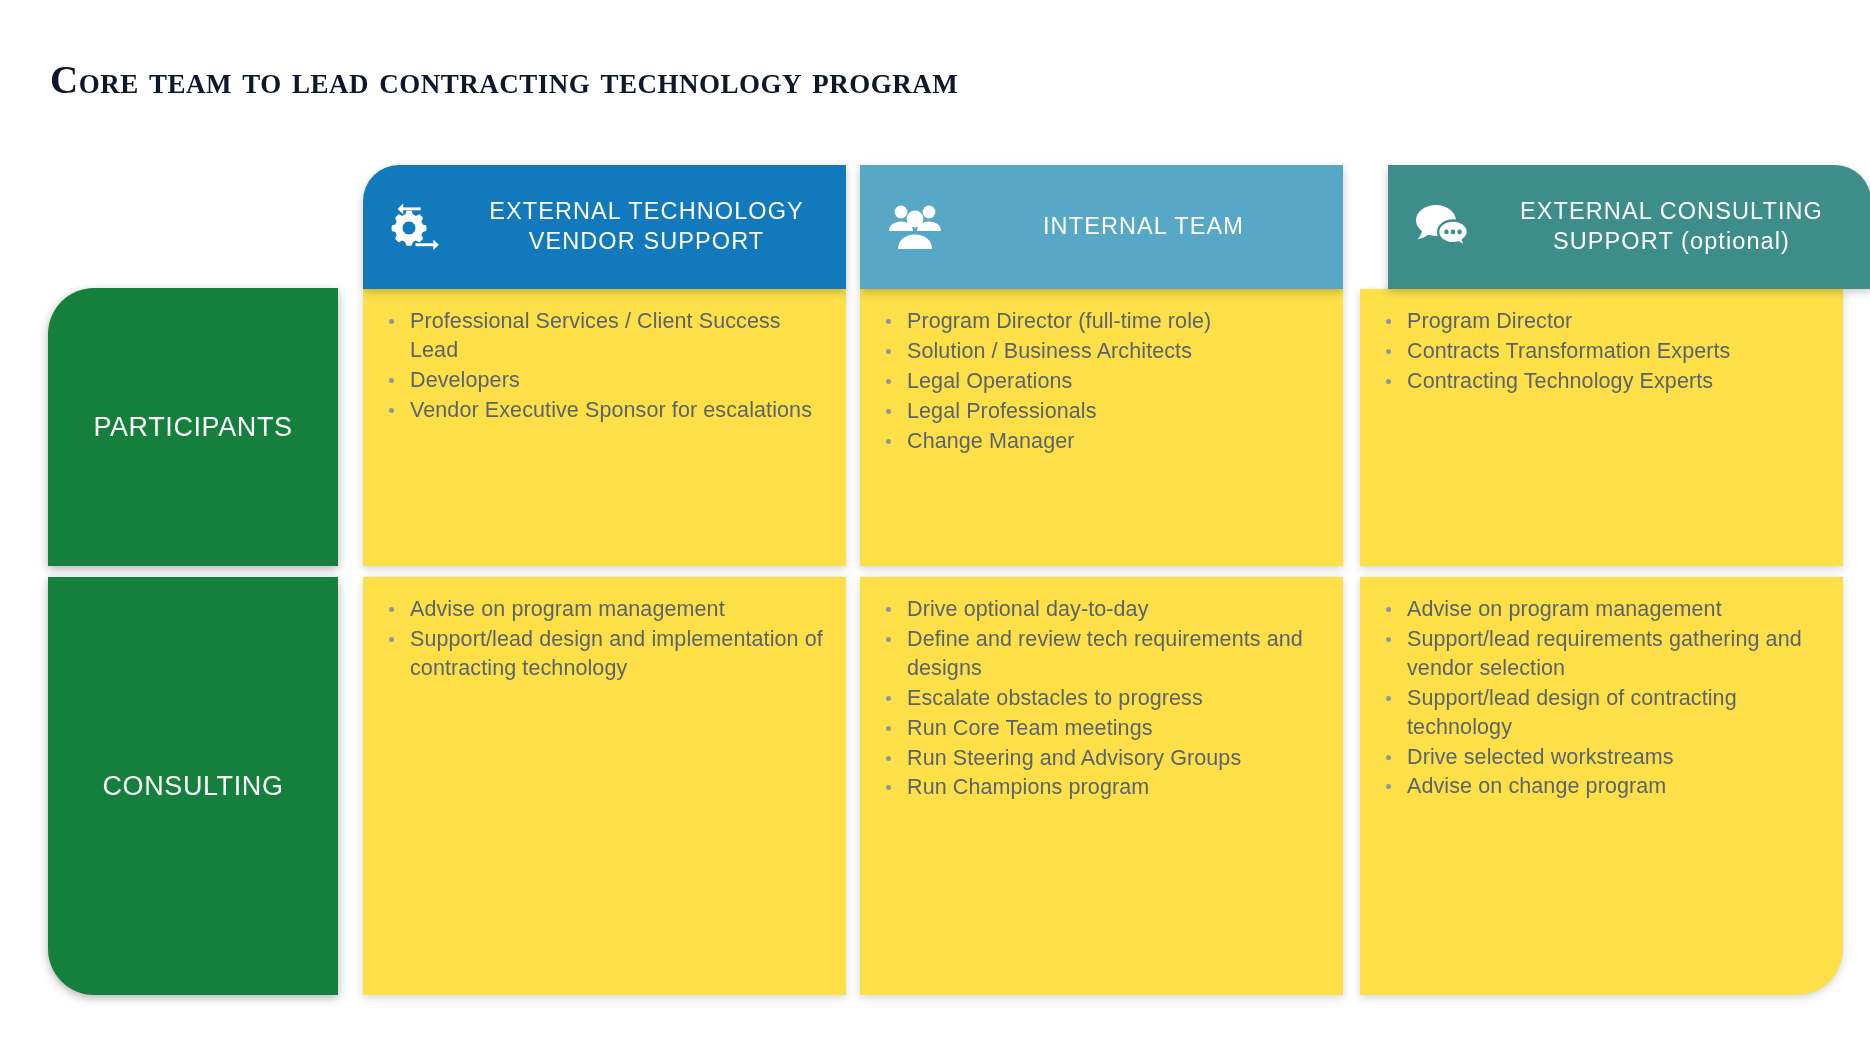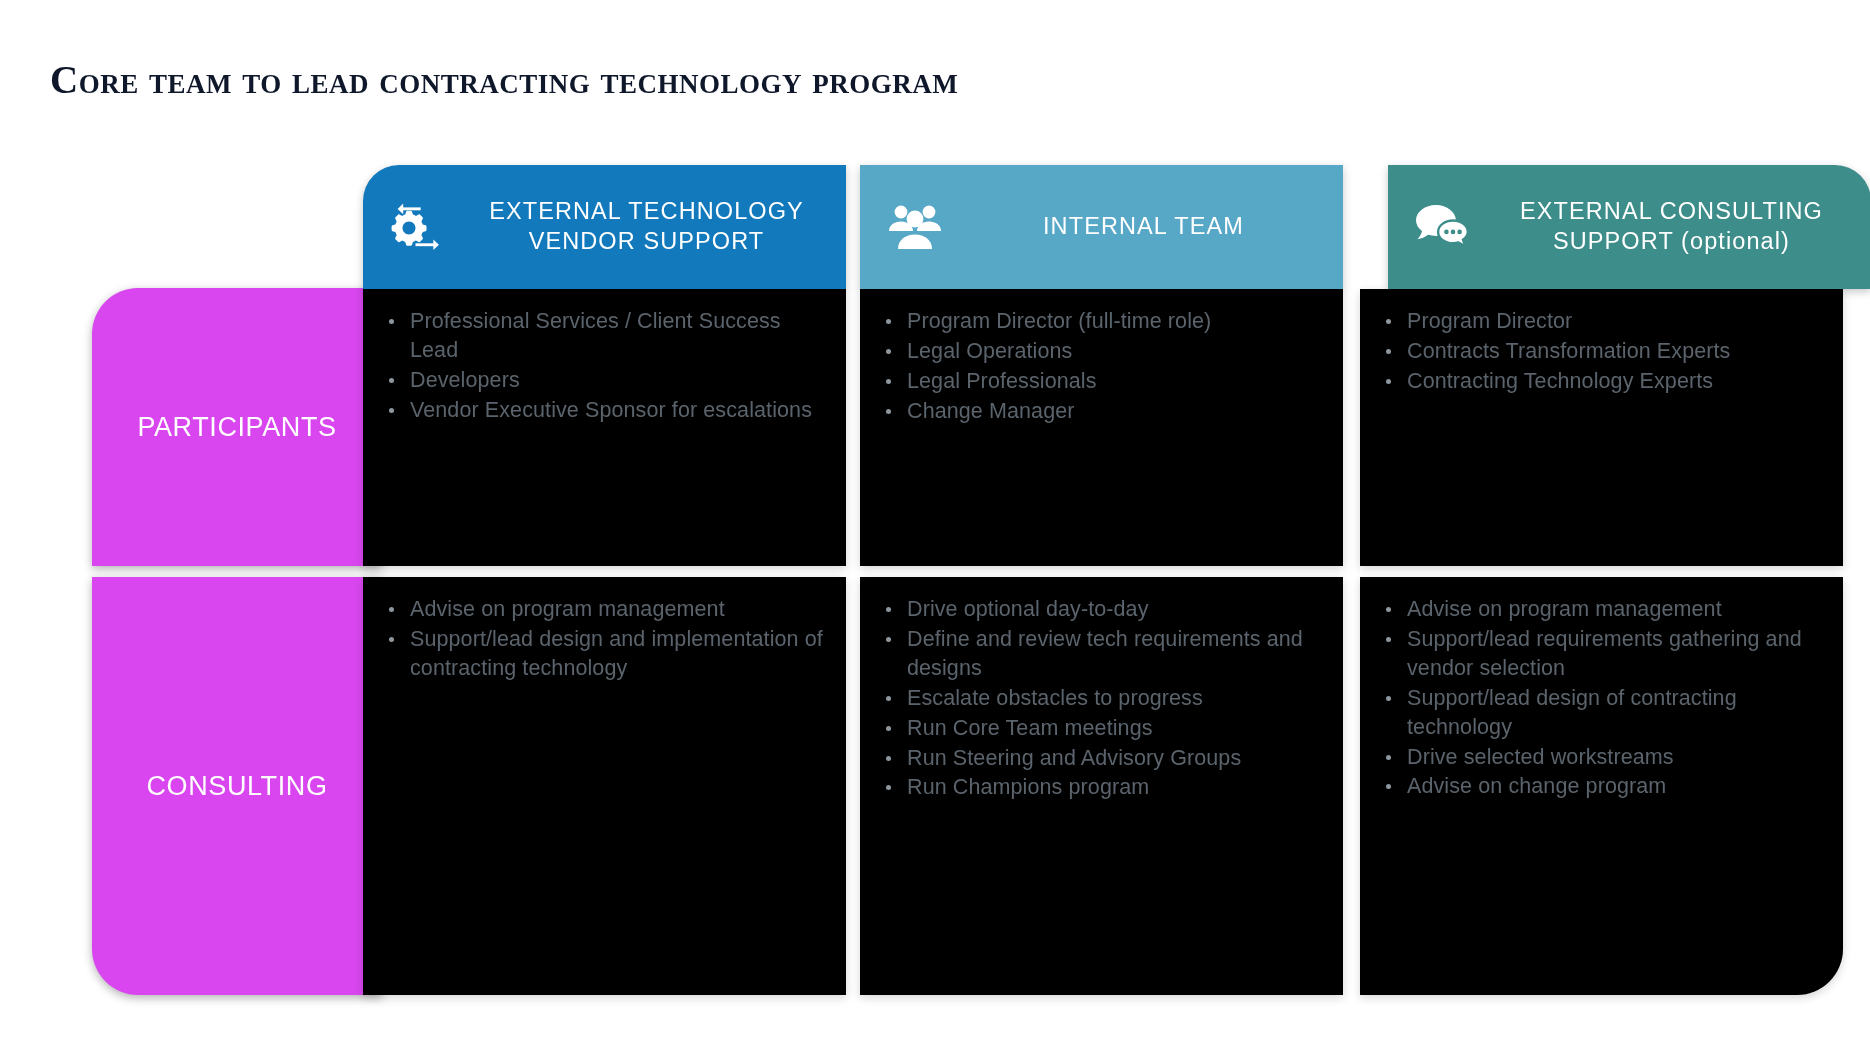--- a/index.html
+++ b/index.html
@@ -37,30 +37,29 @@
     left: 0;
     top: 0;
     width: 1870px;
     height: 1051px;
   }
 
   
   .rowlabel {
     position: absolute;
     width: 290px;
-    background: #d946ef;
+    background: #15803d;
     color: #ffffff;
     display: flex;
     align-items: center;
     justify-content: center;
     font-size: 27px;
     font-weight: 400;
     letter-spacing: 0.6px;
     box-shadow: 0 3px 10px rgba(0,0,0,0.30);
-    margin-left: 44px;
   }
   .rowlabel.participants {
     left: 48px;
     top: 288px;
     height: 278px;
     border-top-left-radius: 46px;
   }
   .rowlabel.activities {
     left: 48px;
     top: 577px;
@@ -117,21 +116,21 @@
     font-weight: 400;
     flex: 1 1 auto;
     text-align: center;
     padding-right: 6px;
   }
 
   
   .cell {
     position: absolute;
     width: 483px;
-    background: #000000;
+    background: #fde047;
     box-shadow: 0 3px 9px rgba(0,0,0,0.16);
     box-sizing: border-box;
     padding: 18px 16px 14px 18px;
   }
   .cell.r1 { top: 289px; height: 277px; }
   .cell.r2 { top: 577px; height: 418px; }
   .cell.c1 { left: 363px; }
   .cell.c2 { left: 860px; }
   .cell.c3 { left: 1360px; }
   .cell.c3.r2 { border-bottom-right-radius: 46px; }
@@ -225,20 +224,21 @@
     <ul>
       <li>Professional Services / Client Success Lead</li>
       <li>Developers</li>
       <li>Vendor Executive Sponsor for escalations</li>
     </ul>
   </div>
 
   <div class="cell r1 c2">
     <ul>
       <li>Program Director (full-time role)</li>
+      <li>Solution / Business Architects</li>
       <li>Legal Operations</li>
       <li>Legal Professionals</li>
       <li>Change Manager</li>
     </ul>
   </div>
 
   <div class="cell r1 c3">
     <ul>
       <li>Program Director</li>
       <li>Contracts Transformation Experts</li>

